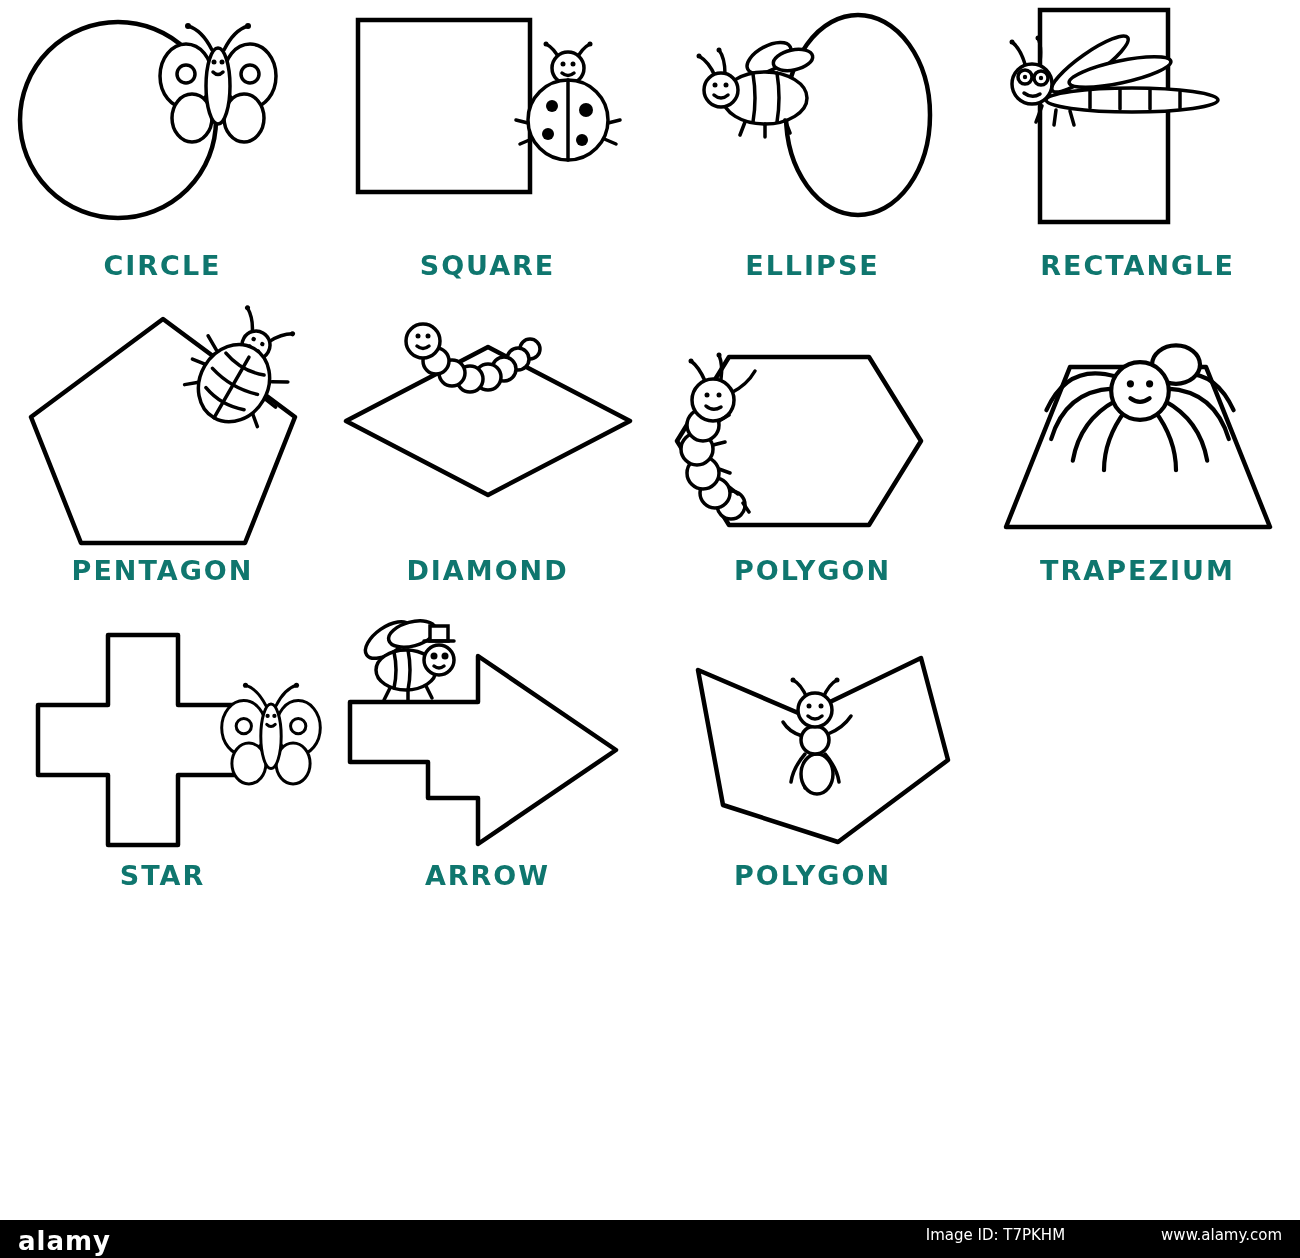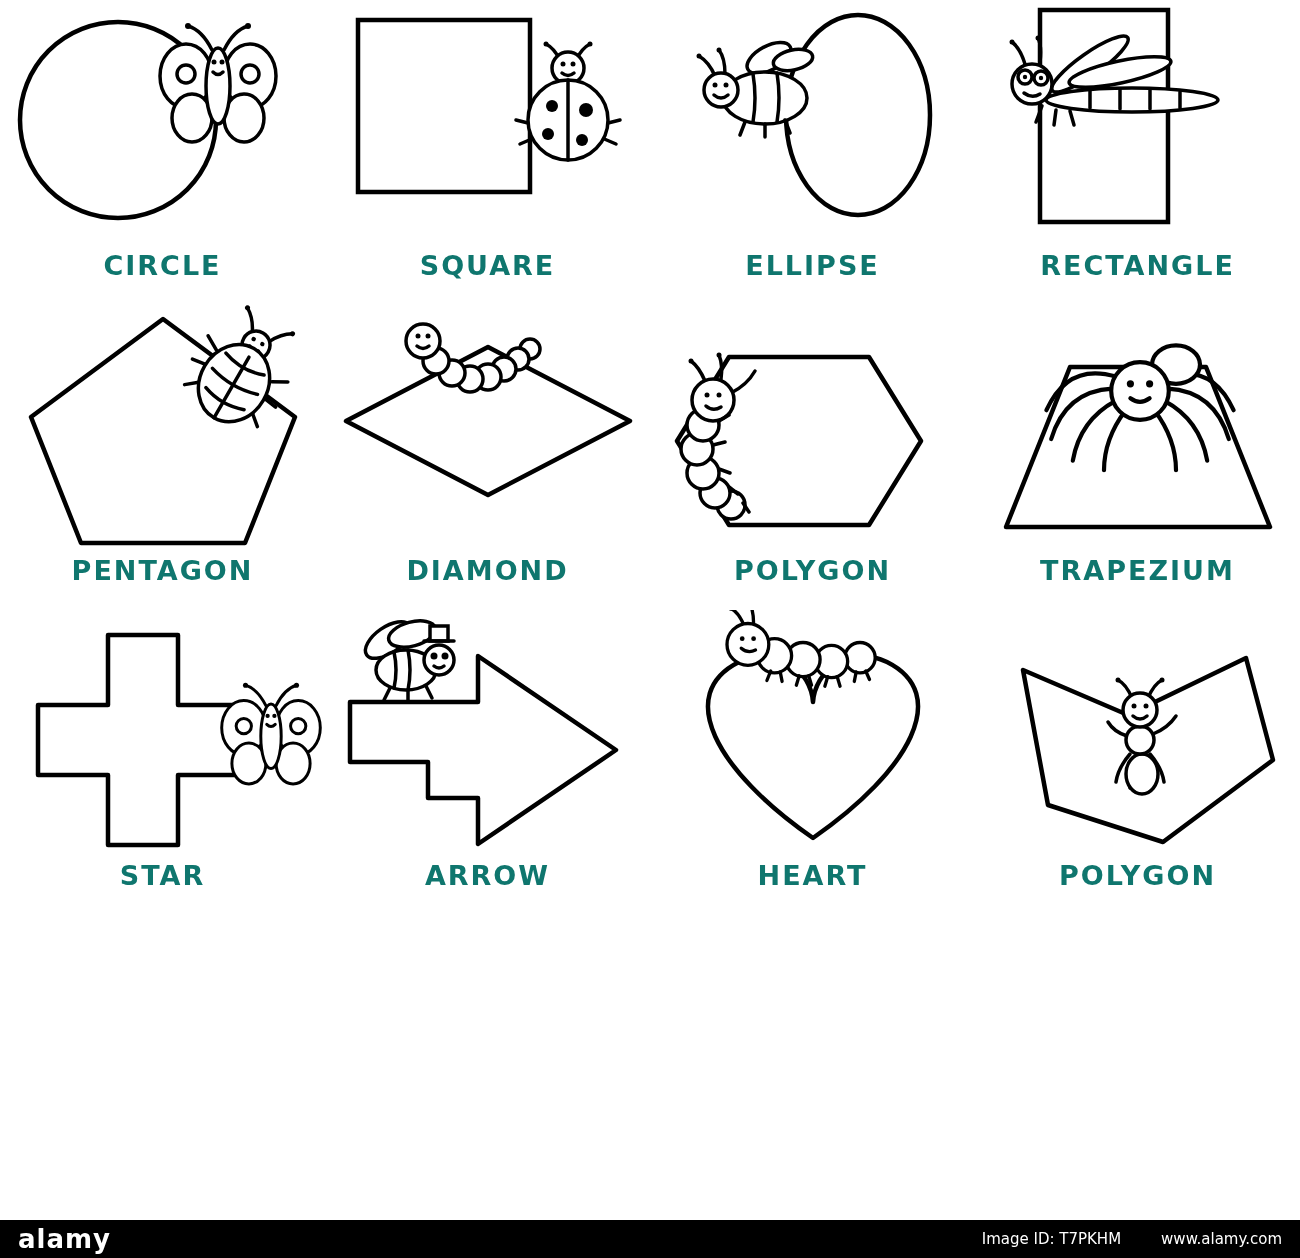--- a/index.html
+++ b/index.html
@@ -16,25 +16,25 @@
   }
   .cell{display:flex;flex-direction:column;align-items:center;justify-content:flex-start;}
   .art{width:320px;height:250px;}
   .art svg{display:block;width:320px;height:250px;}
   .shape-label{
     font-size:27px;font-weight:700;letter-spacing:2px;color:#0f766e;
     margin-top:0px;text-align:center;white-space:nowrap;
   }
   .footer{
     width:1300px;height:38px;background:#000;color:#fff;
-    display:flex;align-items:center;justify-content:space-between;
-    padding:0 18px;box-sizing:border-box;
+    display:flex;align-items:flex-start;justify-content:space-between;
+    padding:6px 18px;box-sizing:border-box;
   }
   .brand{font-size:26px;font-weight:700;letter-spacing:1px;}
-  .meta{display:flex;gap:40px;font-size:15px;}
+  .meta{display:flex;gap:96px;font-size:15px;}
   .defs-holder{position:absolute;width:0;height:0;overflow:hidden;}
 </style>
 </head>
 <body>
 
 <svg class="defs-holder" aria-hidden="true">
   <defs>
     <g id="butterfly" fill="#fff" stroke="#000" stroke-width="3.5" stroke-linecap="round">
       <path d="M -6 -38 Q -16 -58 -30 -62" fill="none"></path>
       <path d="M 6 -38 Q 16 -58 30 -62" fill="none"></path>
@@ -277,29 +277,20 @@
           <circle cx="26" cy="-12" r="3.5" fill="#000" stroke="none"></circle>
           <circle cx="37" cy="-12" r="3.5" fill="#000" stroke="none"></circle>
           <path d="M 26 -2 Q 31 2 36 -2" fill="none"></path>
           <path d="M -18 20 l -6 12 M 0 22 l 0 12 M 18 18 l 6 12" fill="none"></path>
         </g>
       </svg>
     </div>
     <div class="shape-label">ARROW</div>
   </div>
 
-  <div class="cell">
-    <div class="art">
-      <svg viewBox="0 0 320 250">
-        <path d="M 160 228 C 62 160 22 84 86 52 C 126 33 158 62 160 92 C 162 62 194 33 234 52 C 298 84 258 160 160 228 Z" fill="#fff" stroke="#000" stroke-width="4.5" stroke-linejoin="round"></path>
-        <use href="#caterpillar" transform="translate(150,42) scale(0.95)"></use>
-      </svg>
-    </div>
-    <div class="shape-label">HEART</div>
-  </div>
 
 
   <div class="cell">
     <div class="art">
       <svg viewBox="0 0 320 250">
         <polygon points="45,60 150,105 268,48 295,150 185,232 70,195" fill="#fff" stroke="#000" stroke-width="4.5" stroke-linejoin="round"></polygon>
         <g transform="translate(162,142)" fill="#fff" stroke="#000" stroke-width="3.5" stroke-linecap="round">
           <path d="M -8 -54 Q -14 -68 -22 -72 M 8 -54 Q 14 -68 22 -72" fill="none"></path>
           <circle cx="-22" cy="-72" r="2.5" fill="#000" stroke="none"></circle>
           <circle cx="22" cy="-72" r="2.5" fill="#000" stroke="none"></circle>

